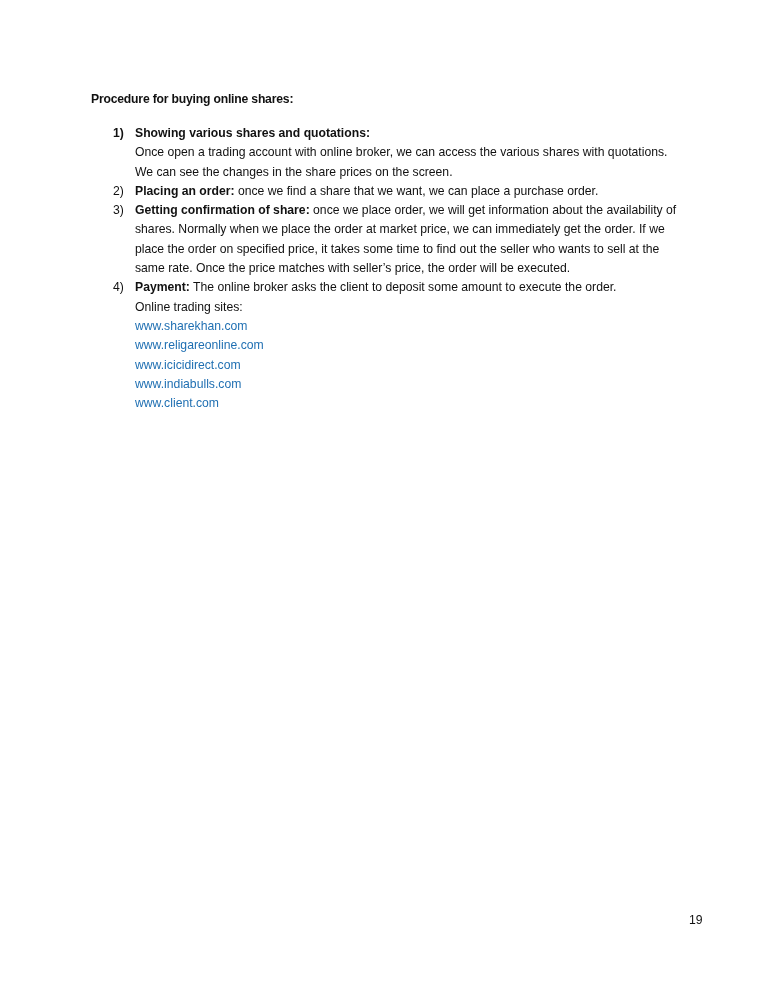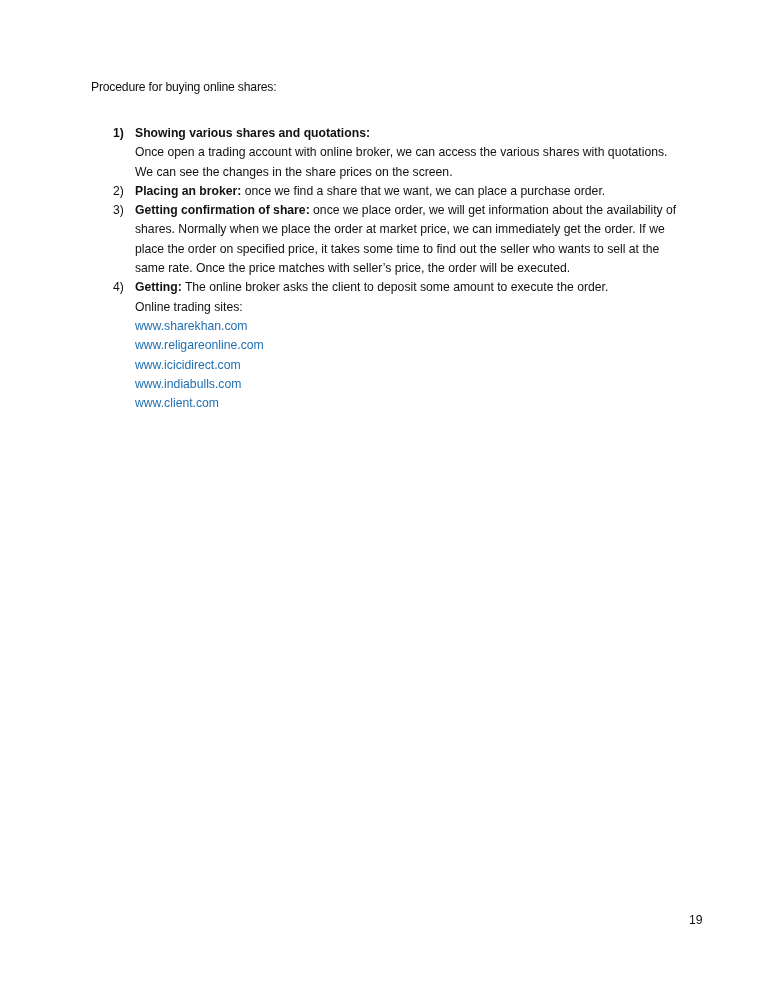--- a/index.html
+++ b/index.html
@@ -1,47 +1,47 @@
 <!DOCTYPE html>
 <html><head>
 <meta charset="utf-8">
 <style>
   html, body { margin:0; padding:0; background:#ffffff; }
   body { width:765px; height:990px; position:relative; overflow:hidden;
          font-family:"Liberation Sans", sans-serif; color:#111; font-size:12.2px; }
-  .heading { position:absolute; left:91px; top:80px; font-weight:normal; letter-spacing:-0.2px;text-align:right; }
+  .heading { position:absolute; left:91px; top:92px; font-weight:bold; letter-spacing:-0.2px;text-align:right; }
   .list { position:absolute; left:113px; top:124px; width:570px; }
   .item { position:relative; padding-left:22px; line-height:19.3px; margin-bottom:0; }
   .num { position:absolute; left:0; top:0; }
   .item b { font-weight:bold; }
   .link { color:#1f6fb2; display:block; line-height:19.3px; text-decoration:none; }
   .pageno { position:absolute; left:689px; top:913px; }
 </style>
 </head>
 <body>
 
 <div class="heading">Procedure for buying online shares:</div>
 
 <div class="list">
   <div class="item">
     <span class="num" style="font-weight:bold">1)</span>
     <b>Showing various shares and quotations:</b><br>
     <span>Once open a trading account with online broker, we can access the various shares with quotations. We can see the changes in the share prices on the screen.</span>
   </div>
   <div class="item">
     <span class="num">2)</span>
-    <b>Placing an broker:</b><span> once we find a share that we want, we can place a purchase order.</span>
+    <b>Placing an order:</b><span> once we find a share that we want, we can place a purchase order.</span>
   </div>
   <div class="item">
     <span class="num">3)</span>
     <b>Getting confirmation of share:</b><span> once we place order, we will get information about the availability of shares. Normally when we place the order at market price, we can immediately get the order. If we place the order on specified price, it takes some time to find out the seller who wants to sell at the same rate. Once the price matches with seller’s price, the order will be executed.</span>
   </div>
   <div class="item">
     <span class="num">4)</span>
-    <b>Getting:</b><span> The online broker asks the client to deposit some amount to execute the order.</span><br>
+    <b>Payment:</b><span> The online broker asks the client to deposit some amount to execute the order.</span><br>
     <span>Online trading sites:</span>
     <a class="link">www.sharekhan.com</a>
     <a class="link">www.religareonline.com</a>
     <a class="link">www.icicidirect.com</a>
     <a class="link">www.indiabulls.com</a>
     <a class="link">www.client.com</a>
   </div>
 </div>
 
 <div class="pageno">19</div>

